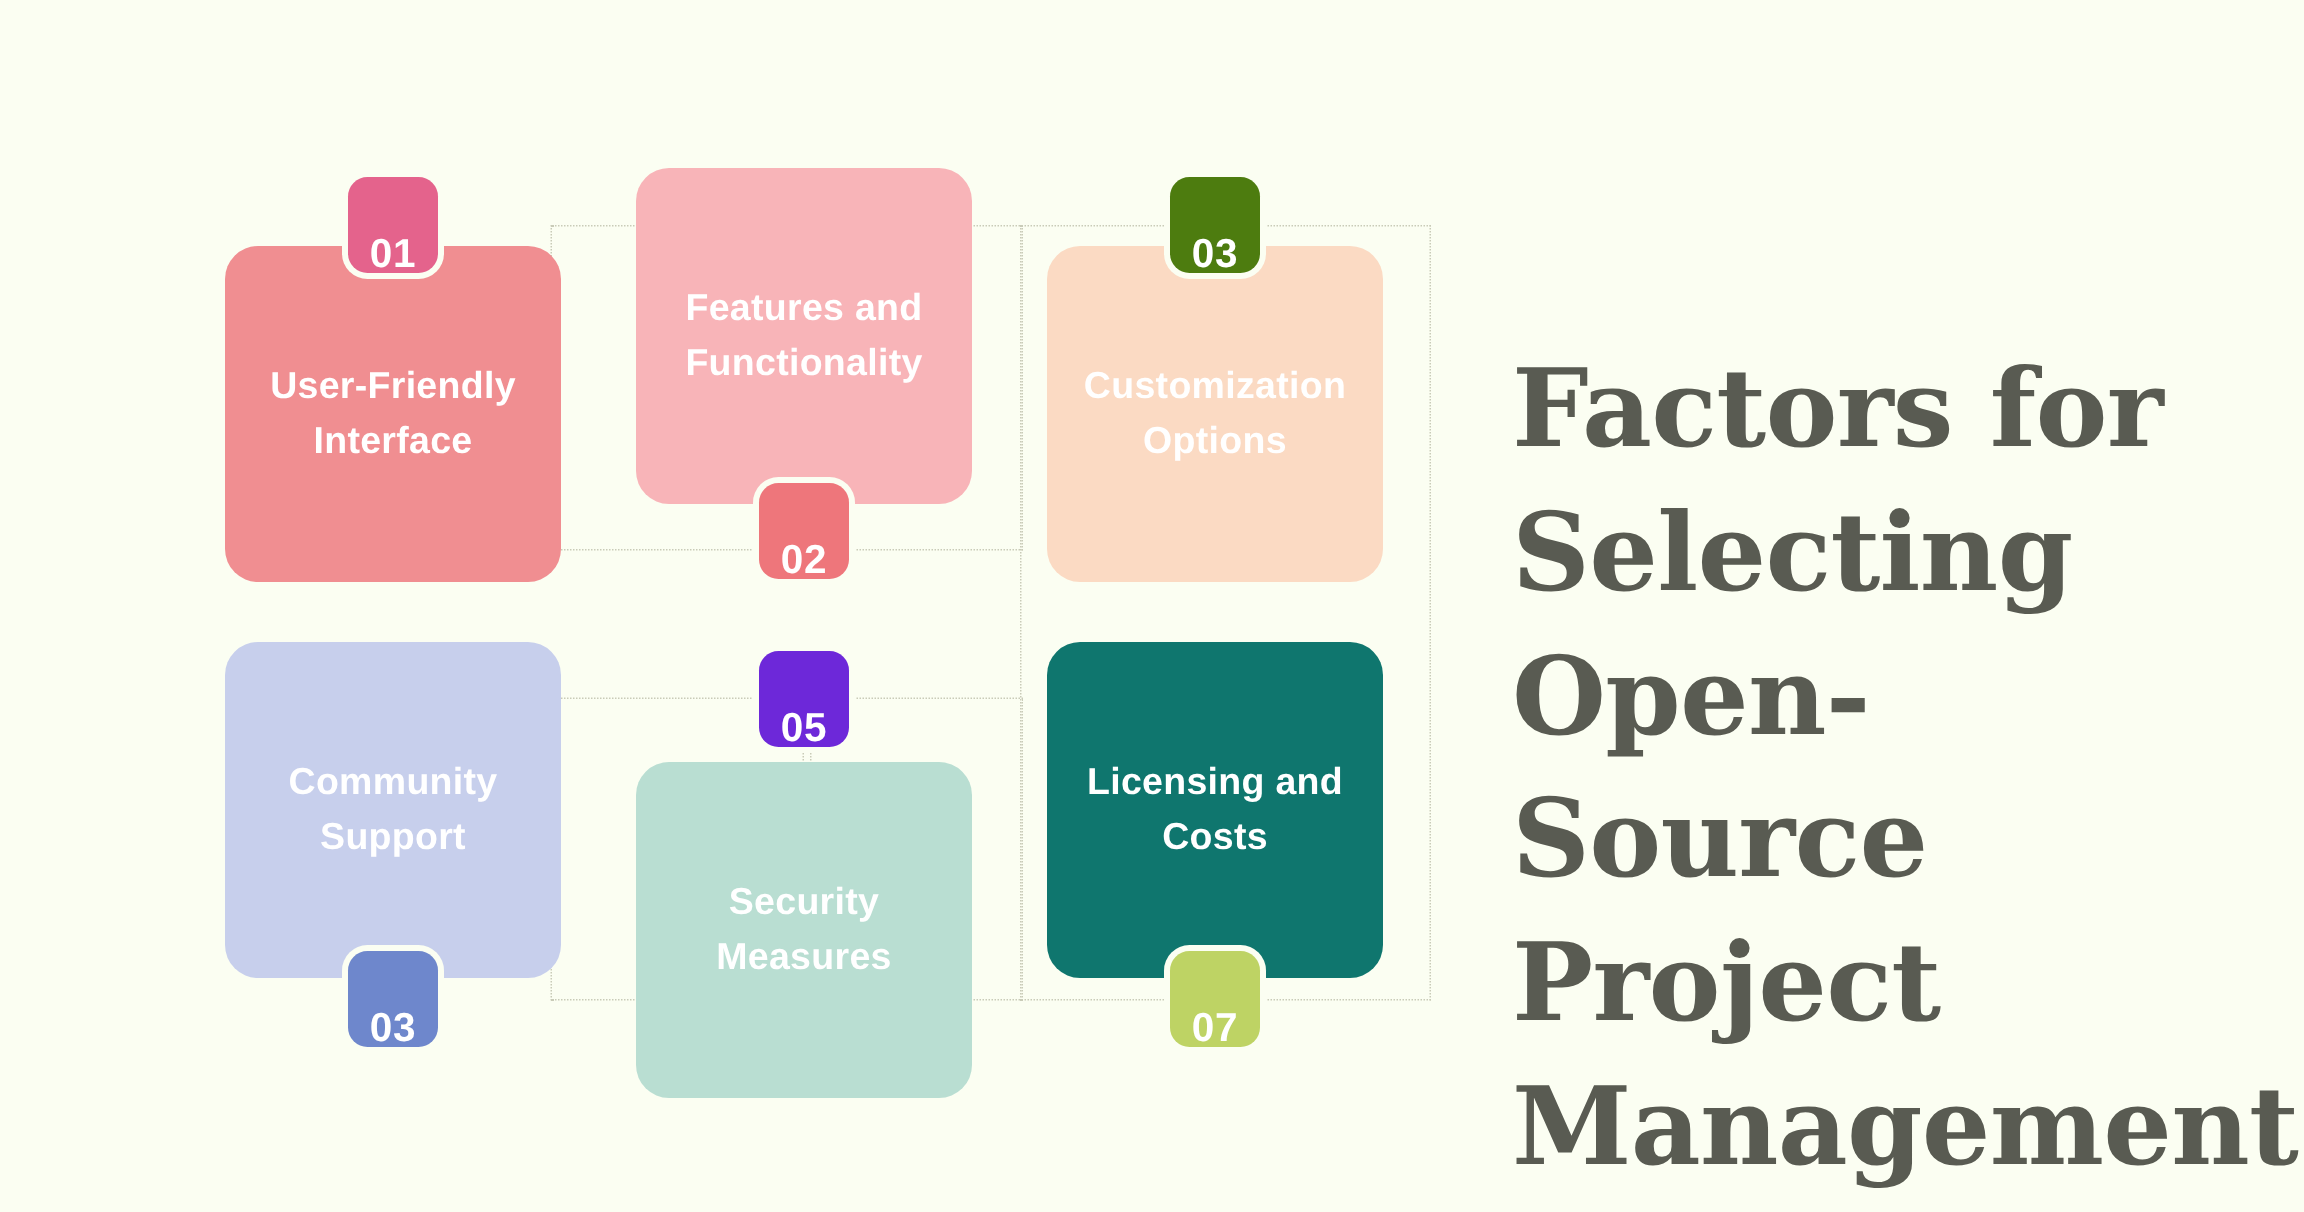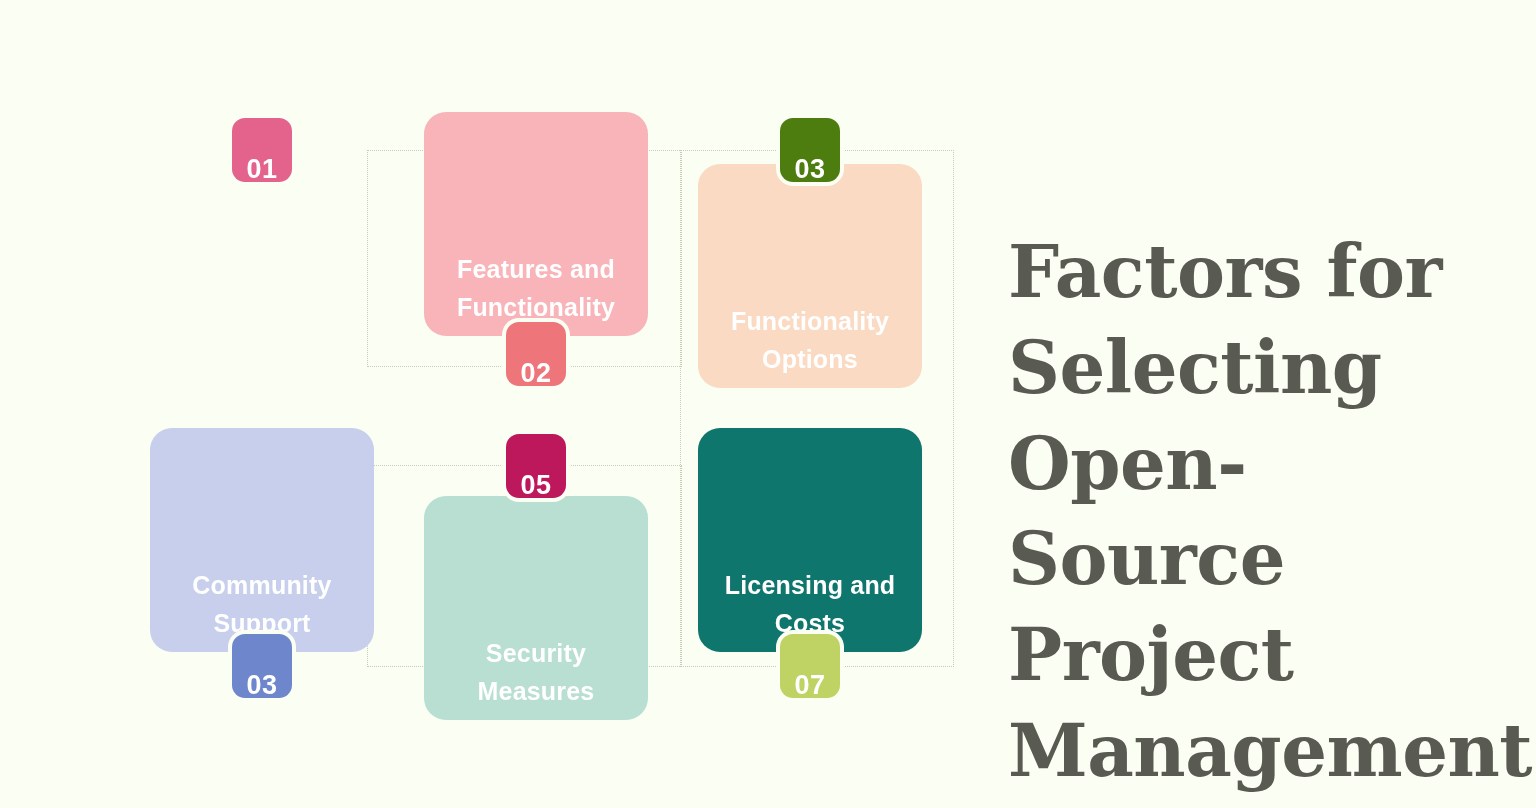--- a/index.html
+++ b/index.html
@@ -22,21 +22,21 @@
     border: 1px dotted #C9CBB8;
     background: transparent;
     z-index: 1;
   }
 
   
   .card {
     position: absolute;
     border-radius: 22px;
     display: flex;
-    align-items: flex-end;
+    align-items: center;
     justify-content: center;
     text-align: center;
     z-index: 3;
     box-sizing: border-box;
     padding: 10px 18px;
   }
   .card-label {
     color: #FFFFFF;
     font-size: 25px;
     font-weight: bold;
@@ -87,58 +87,61 @@
 <body>
 
 <div id="stage">
 
   <div class="connector" style="left:367px; top:150px; width:172px; height:215px;"></div>
   <div class="connector" style="left:535px; top:150px; width:145px; height:215px;"></div>
   <div class="connector" style="left:680px; top:150px; width:272px; height:515px;"></div>
   <div class="connector" style="left:535px; top:465px; width:145px; height:200px;"></div>
   <div class="connector" style="left:367px; top:465px; width:172px; height:200px;"></div>
 
+  <div class="card" style="left:150px; top:164px; width:224px; height:224px; background:#F08E91;">
+    <span class="card-label">User-Friendly Interface</span>
+  </div>
   <div class="badge-wrap" style="left:228px; top:114px; width:68px; height:72px;">
     <div class="badge" style="background:#E4638C;">
       <span class="badge-num">01</span>
     </div>
   </div>
 
   <div class="card" style="left:424px; top:112px; width:224px; height:224px; background:#F8B4B8;">
     <span class="card-label">Features and Functionality</span>
   </div>
   <div class="badge-wrap" style="left:502px; top:318px; width:68px; height:72px;">
     <div class="badge" style="background:#EE767B;">
       <span class="badge-num">02</span>
     </div>
   </div>
 
   <div class="card" style="left:698px; top:164px; width:224px; height:224px; background:#FBDAC3;">
-    <span class="card-label">Functionality Options</span>
+    <span class="card-label">Customization Options</span>
   </div>
   <div class="badge-wrap" style="left:776px; top:114px; width:68px; height:72px;">
     <div class="badge" style="background:#4d7c0f;">
       <span class="badge-num">03</span>
     </div>
   </div>
 
   <div class="card" style="left:698px; top:428px; width:224px; height:224px; background:#0f766e;">
     <span class="card-label">Licensing and Costs</span>
   </div>
   <div class="badge-wrap" style="left:776px; top:630px; width:68px; height:72px;">
     <div class="badge" style="background:#BED364;">
       <span class="badge-num">07</span>
     </div>
   </div>
 
-  <div class="card" style="left:424px; top:496px; width:224px; height:224px; background:#B9DED2;">
+  <div class="card" style="left:424px; top:508px; width:224px; height:224px; background:#B9DED2;">
     <span class="card-label">Security Measures</span>
   </div>
   <div class="badge-wrap" style="left:502px; top:430px; width:68px; height:72px;">
-    <div class="badge" style="background:#be185d;">
+    <div class="badge" style="background:#6d28d9;">
       <span class="badge-num">05</span>
     </div>
   </div>
 
   <div class="card" style="left:150px; top:428px; width:224px; height:224px; background:#C7CFEC;">
     <span class="card-label">Community Support</span>
   </div>
   <div class="badge-wrap" style="left:228px; top:630px; width:68px; height:72px;">
     <div class="badge" style="background:#6E87CC;">
       <span class="badge-num">03</span>

